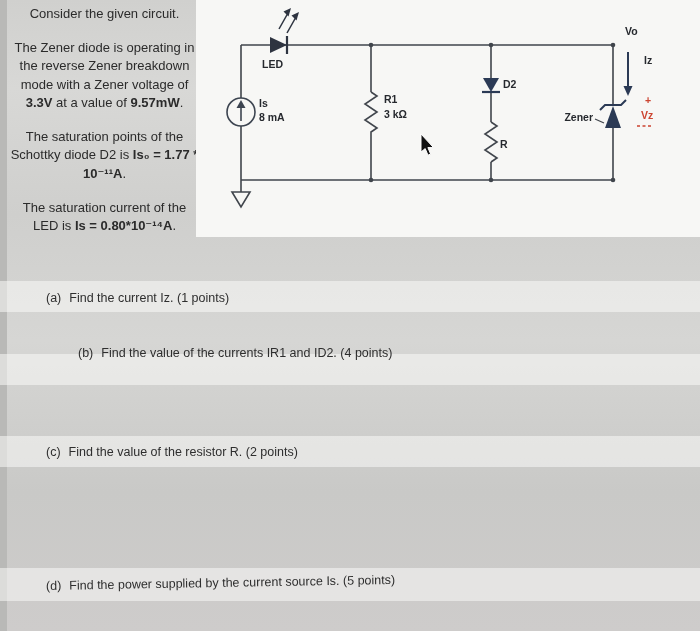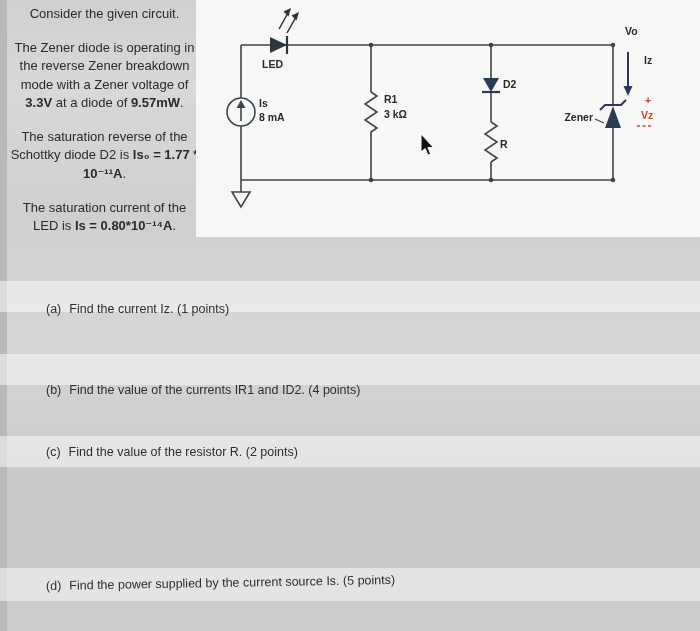--- a/index.html
+++ b/index.html
@@ -13,42 +13,42 @@
   .circuit-panel { position:absolute; left:196px; top:0; width:504px; height:237px; background:#f7f7f5; }
   .band { position:absolute; left:0; width:100%; background:rgba(250,250,248,0.55); }
   .band-a { top:281px; height:31px; }
   .band-b { top:354px; height:31px; }
   .band-c { top:436px; height:31px; }
   .band-d { top:568px; height:33px; }
   .text-col { position:absolute; left:9px; top:5px; width:191px; font-size:13px; color:#2b2b2b; line-height:1.43;text-align:center; }
   .para { margin-bottom:15px; }
   .para b { font-weight:bold; }
   .question { position:absolute; left:46px; font-size:12.5px; color:#2e2e2e; white-space:nowrap; }
-  .q-a { top:302px; }
-  .q-b { top:383px; }
+  .q-a { top:291px; }
+  .q-b { top:346px;margin-left:32px; }
   .q-c { top:445px; }
   .q-d { top:579px; transform:rotate(-1deg); transform-origin:left center; }
   .q-label { margin-right:8px; }
   .clabel { font:bold 10.5px "Liberation Sans","DejaVu Sans",sans-serif; fill:#26292e; }
   .clabel.red { fill:#cc4430; }
 </style>
 </head>
 <body>
 
 <div class="edge-strip"></div>
 
 <div class="band band-a"></div>
 <div class="band band-b"></div>
 <div class="band band-c"></div>
 <div class="band band-d"></div>
 
 <div class="text-col">
   <div class="para">Consider the given circuit.</div>
-  <div class="para"><span>The Zener diode is operating in the reverse Zener breakdown mode with a Zener voltage of </span><b>3.3V</b><span> at a diode of </span><b>9.57mW</b><span>.</span></div>
-  <div class="para"><span>The saturation reverse of the Schottky diode D2 is </span><b>Is₀ = 1.77 * 10⁻¹¹A</b><span>.</span></div>
+  <div class="para"><span>The Zener diode is operating in the reverse Zener breakdown mode with a Zener voltage of </span><b>3.3V</b><span> at a value of </span><b>9.57mW</b><span>.</span></div>
+  <div class="para"><span>The saturation points of the Schottky diode D2 is </span><b>Is₀ = 1.77 * 10⁻¹¹A</b><span>.</span></div>
   <div class="para"><span>The saturation current of the LED is </span><b>Is = 0.80*10⁻¹⁴A</b><span>.</span></div>
 </div>
 
 <div class="circuit-panel">
   <svg width="504" height="237" viewBox="0 0 504 237">
 
     <g stroke="#40454c" stroke-width="1.6" fill="none">
       <path d="M45 45 H417 M45 45 V98 M45 126 V180 M45 180 H417 M45 180 V192
                M175 45 V92 M175 136 V180
                M295 45 V78 M295 92 V122 M295 162 V180

